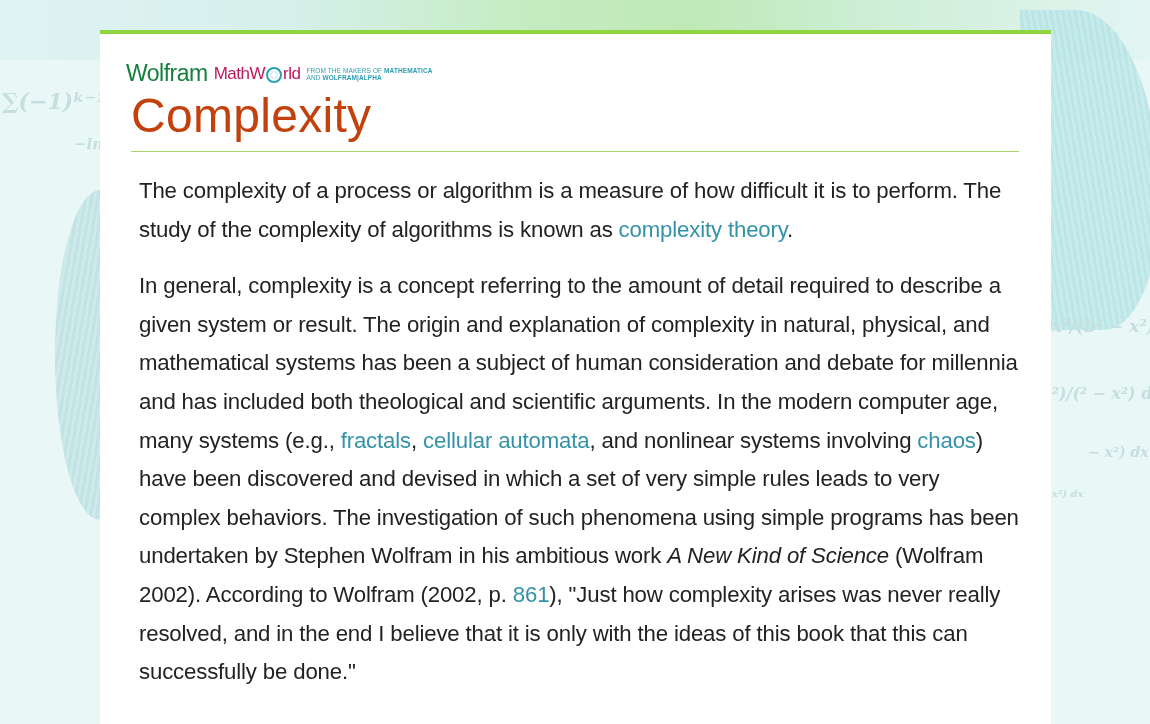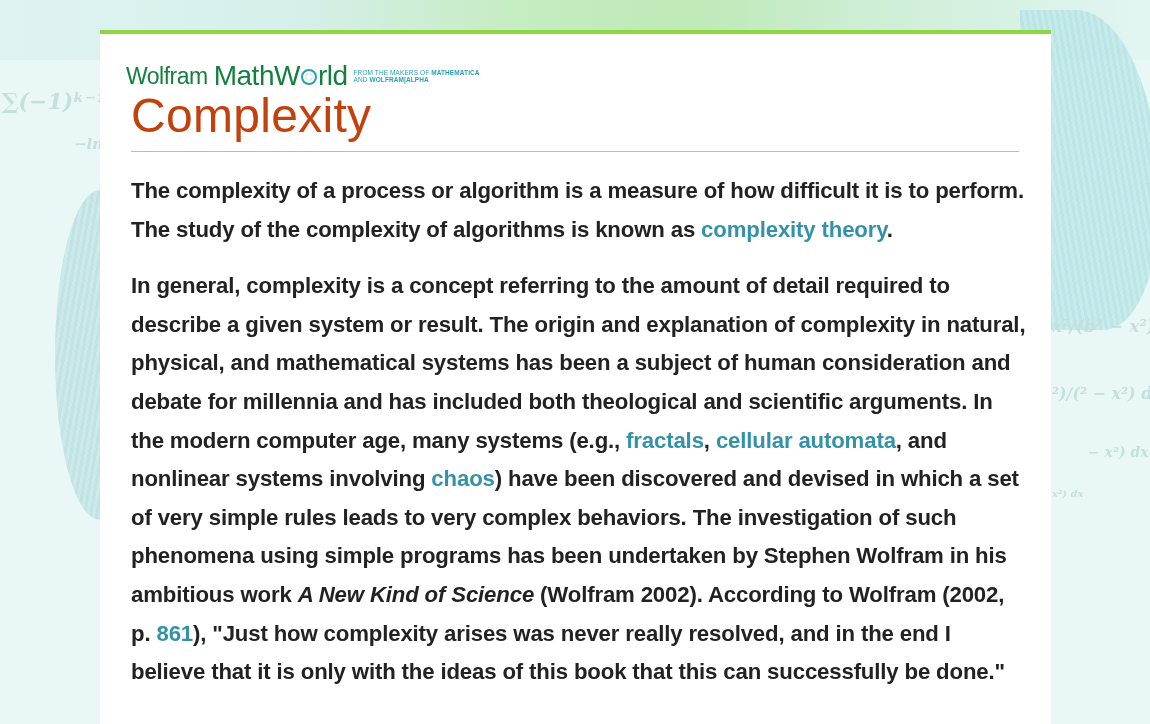--- a/index.html
+++ b/index.html
@@ -65,22 +65,22 @@
     display: flex;
     align-items: center;
     white-space: nowrap;
   }
   .logo-wolfram {
     font-size: 23px;
     color: #15803d;
     letter-spacing: -0.5px;
   }
   .logo-mathworld {
-    font-size: 28px;
-    color: #15803d;
+    font-size: 17px;
+    color: #be185d;
     margin-left: 6px;
     letter-spacing: -0.5px;
     display: flex;
     align-items: center;
   }
   .globe {
     display: inline-block;
     width: 16px; height: 16px;
     border: 2px solid #2a9fb2;
     border-radius: 50%;
@@ -115,21 +115,21 @@
   }
   .content {
     position: absolute;
     left: 31px; top: 138px;
     width: 895px;
     font-size: 22.2px;
     line-height: 38.6px;
     color: #222222;
     letter-spacing: -0.15px;
   }
-  .content p { margin: 0 0 18px 0; font-weight: bold; }
+  .content p { margin: 0 0 18px 8px; }
   a.link {
     color: #3492a8;
     text-decoration: none;
   }
   em { font-style: italic; }
 </style>
 </head>
 <body>
 
 <div class="bg-top"></div>

